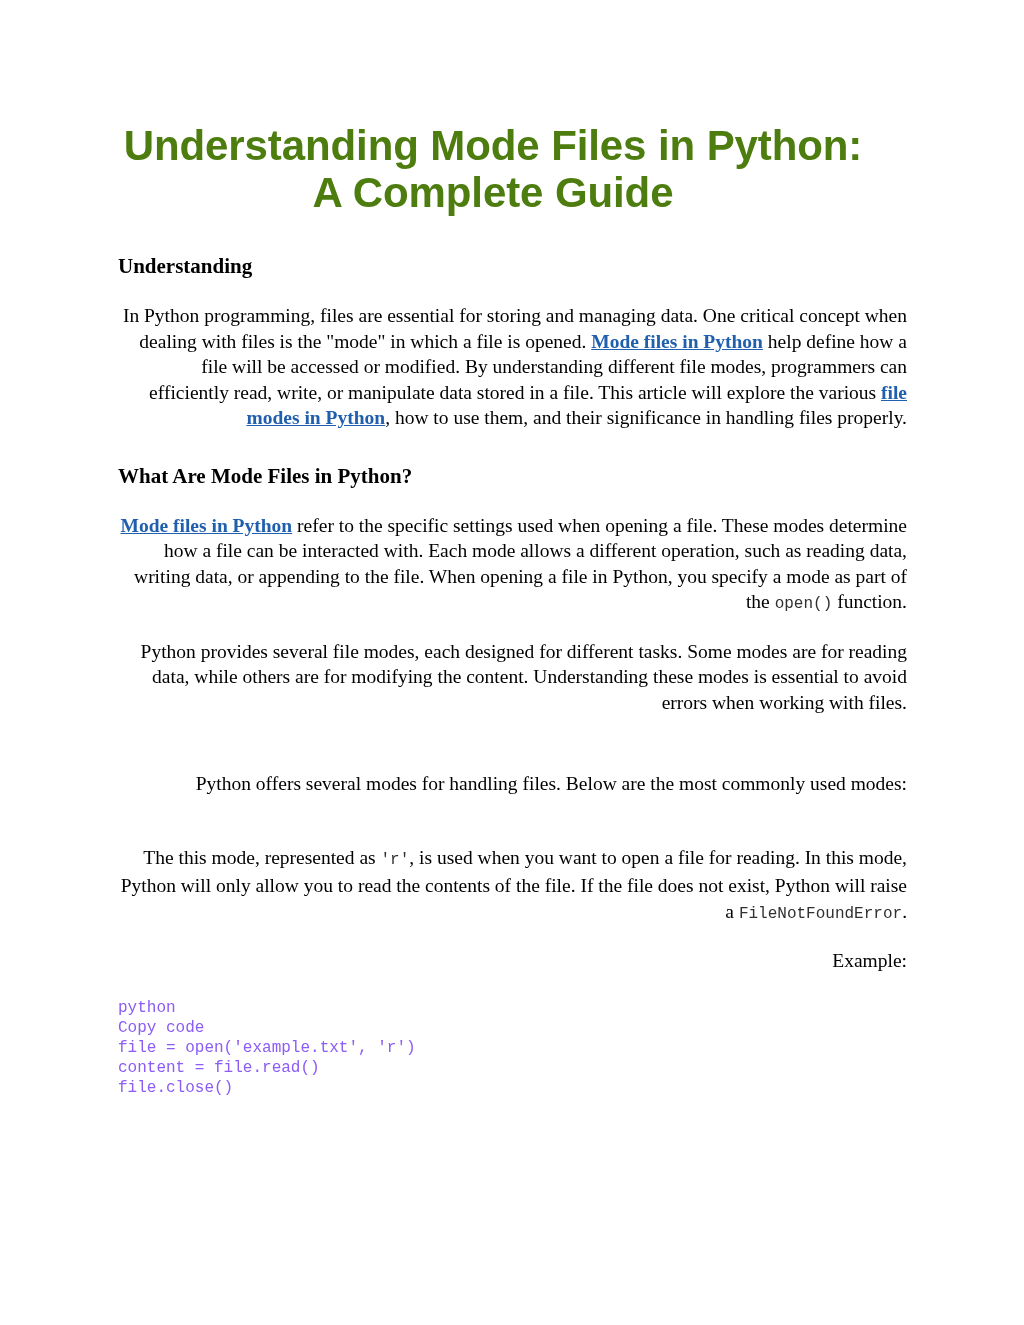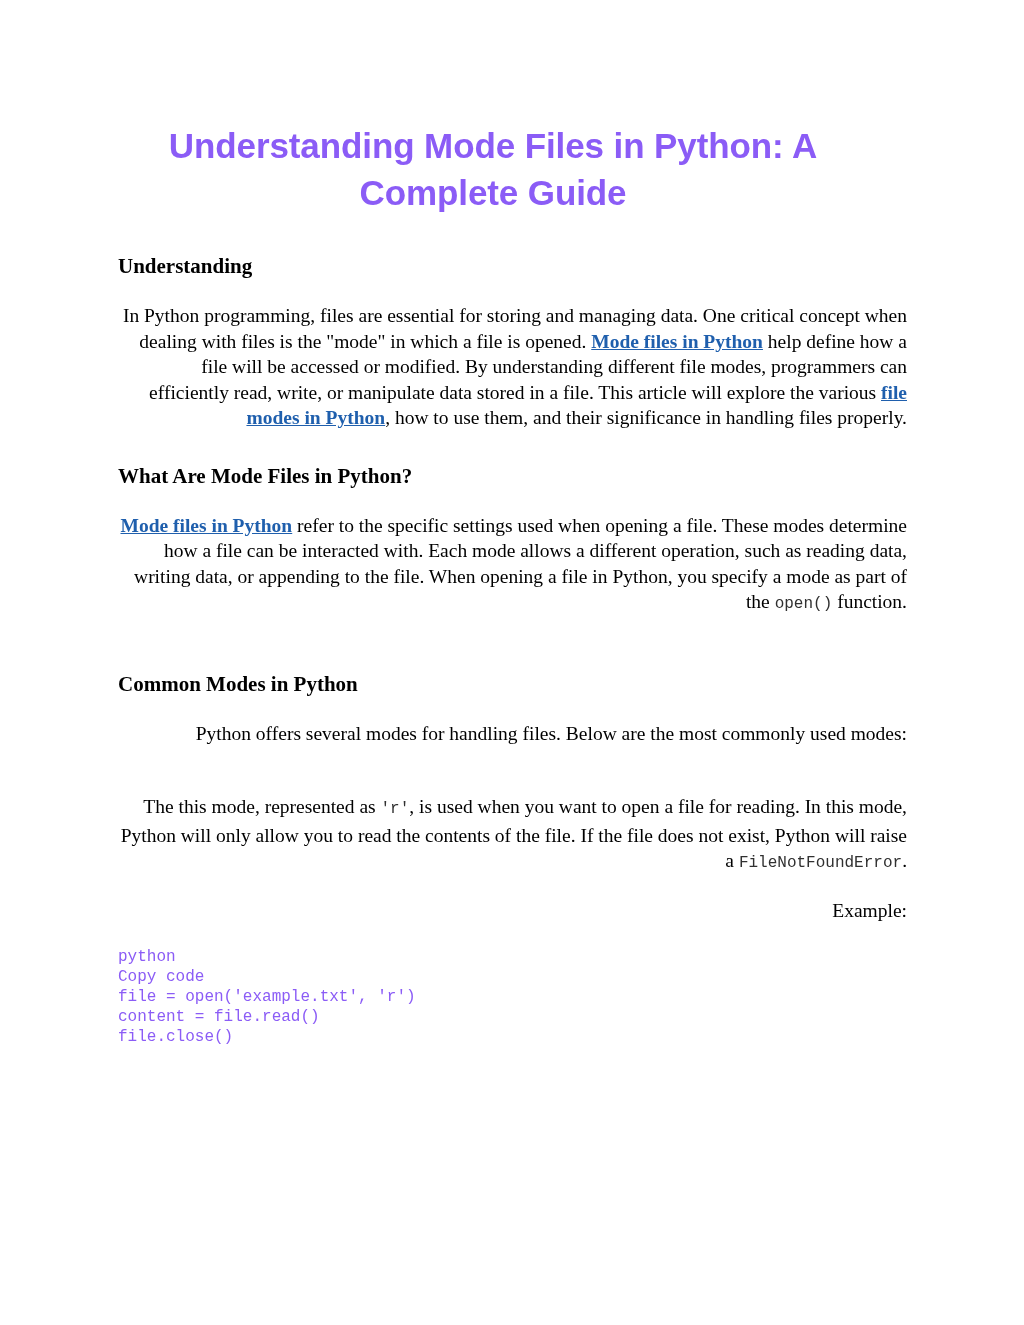--- a/index.html
+++ b/index.html
@@ -30,24 +30,24 @@
     position: absolute;
     left: 118px;
     top: 0;
     width: 789px;
   }
 
   
   .doc-title {
     font-family: "Liberation Sans Narrow", "Liberation Sans", "DejaVu Sans", sans-serif;
     font-weight: 600;
-    font-size: 35px;
+    font-size: 42px;
     line-height: 47px;
     text-align: center;
-    color: #8b5cf6;
+    color: #4d7c0f;
     margin: 0;
     padding-top: 122px;
     letter-spacing: -0.1px;
     width: 742px;
     margin-left: 4px;
   }
 
   
   .h2 {
     font-family: "Liberation Serif", "DejaVu Serif", serif;
@@ -141,24 +141,24 @@
     <div class="sp-p-h2"></div>
 
     <h2 class="h2">What Are Mode Files in Python?</h2>
 
     <div class="sp-h2-p"></div>
 
     <p class="body"><a class="doclink" href="#">Mode files in Python</a><span> refer to the specific settings used when opening a file. These modes determine how a file can be interacted with. Each mode allows a different operation, such as reading data, writing data, or appending to the file. When opening a file in Python, you specify a mode as part of the </span><code class="inline">open()</code><span> function.</span></p>
 
     <div class="sp-p-p"></div>
 
+    <p class="body">Python provides several file modes, each designed for different tasks. Some modes are for reading data, while others are for modifying the content. Understanding these modes is essential to avoid errors when working with files.</p>
 
     <div class="sp-p-h2"></div>
 
-    <h2 class="h2">Common Modes in Python</h2>
 
     <div class="sp-h2-p"></div>
 
     <p class="body">Python offers several modes for handling files. Below are the most commonly used modes:</p>
 
     <div class="sp-p-sub"></div>
 
 
     <div class="sp-sub-p"></div>
 

